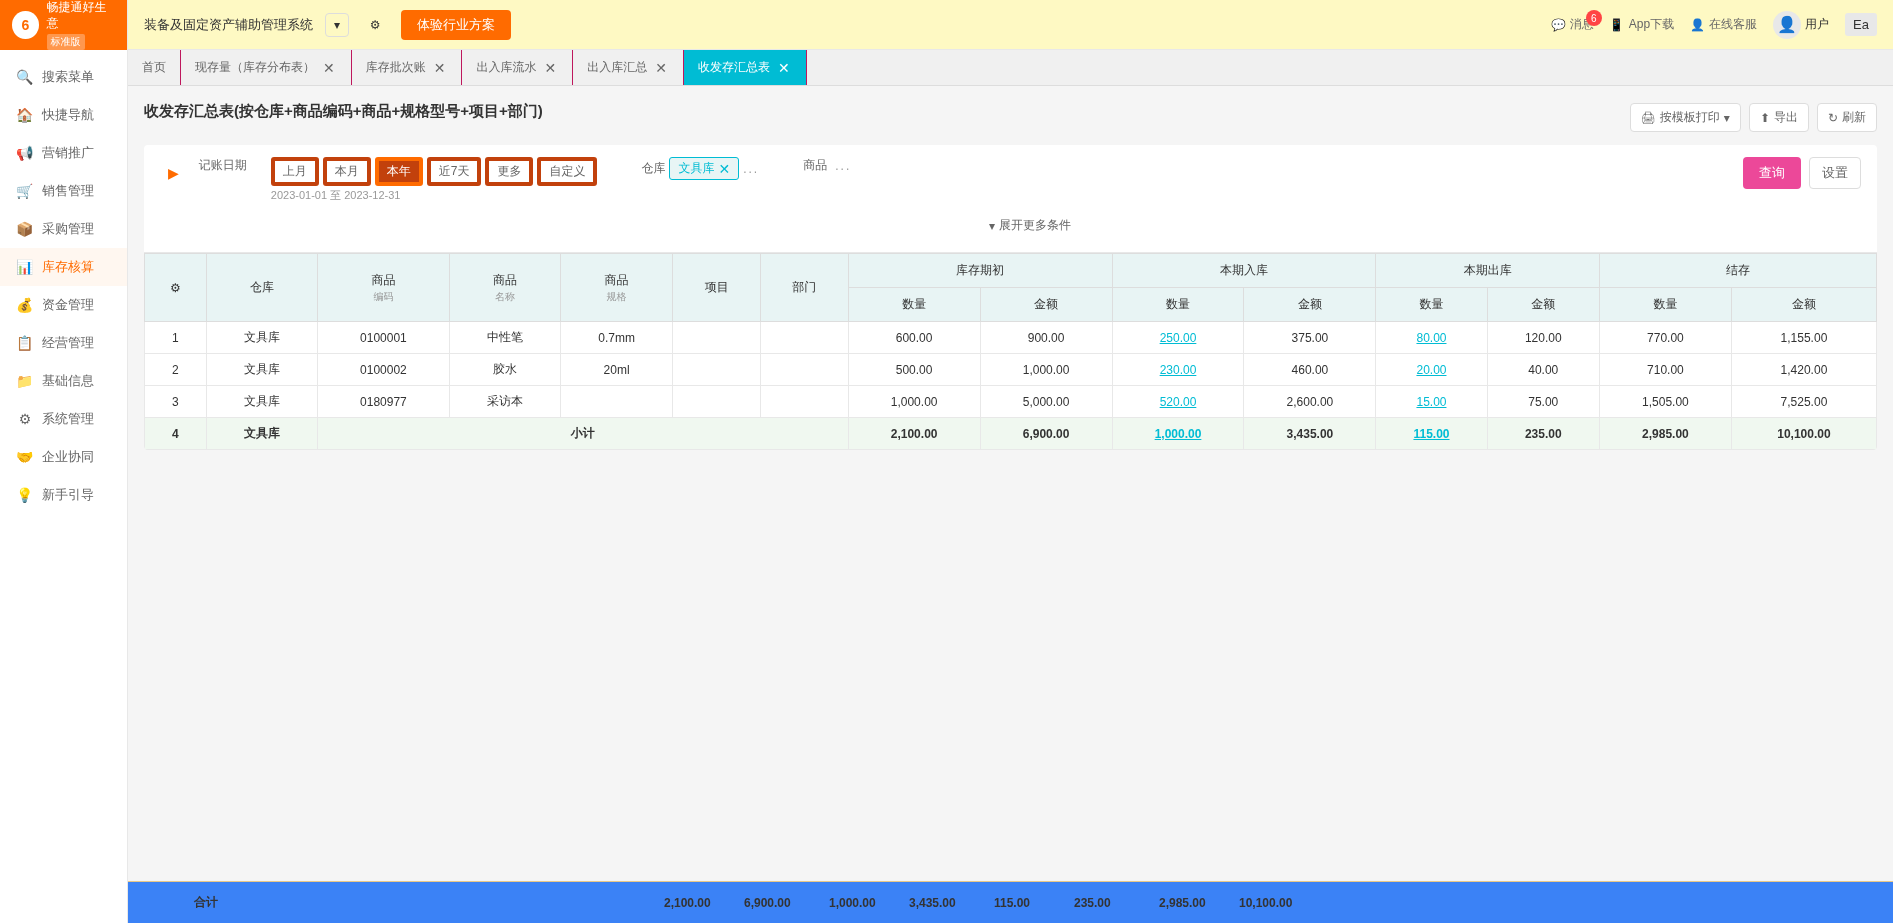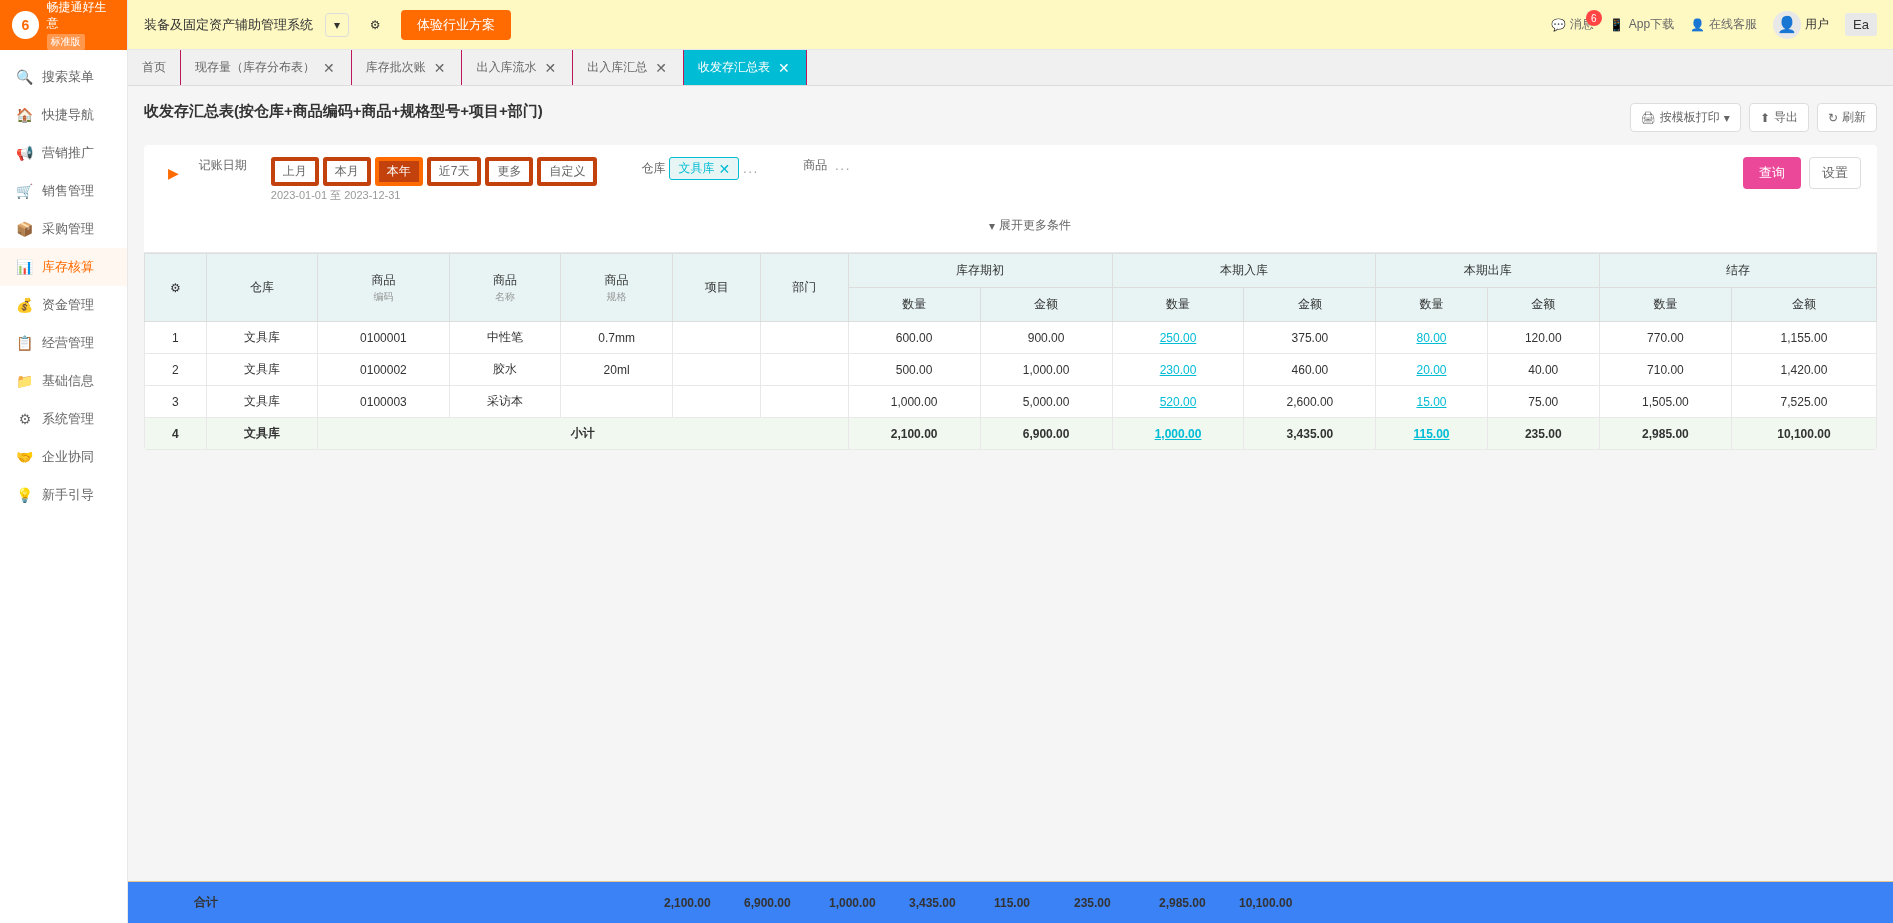--- a/index.html
+++ b/index.html
@@ -321,21 +321,21 @@
     <td><span class="num-link">230.00</span></td>
     <td>460.00</td>
     <td><span class="num-link">20.00</span></td>
     <td>40.00</td>
     <td>710.00</td>
     <td>1,420.00</td>
   </tr>
           <tr>
     <td>3</td>
     <td>文具库</td>
-    <td>0100003</td>
+    <td>0180977</td>
     <td>采访本</td>
     <td></td>
     <td></td>
     <td></td>
     <td>1,000.00</td>
     <td>5,000.00</td>
     <td><span class="num-link">520.00</span></td>
     <td>2,600.00</td>
     <td><span class="num-link">15.00</span></td>
     <td>75.00</td>

